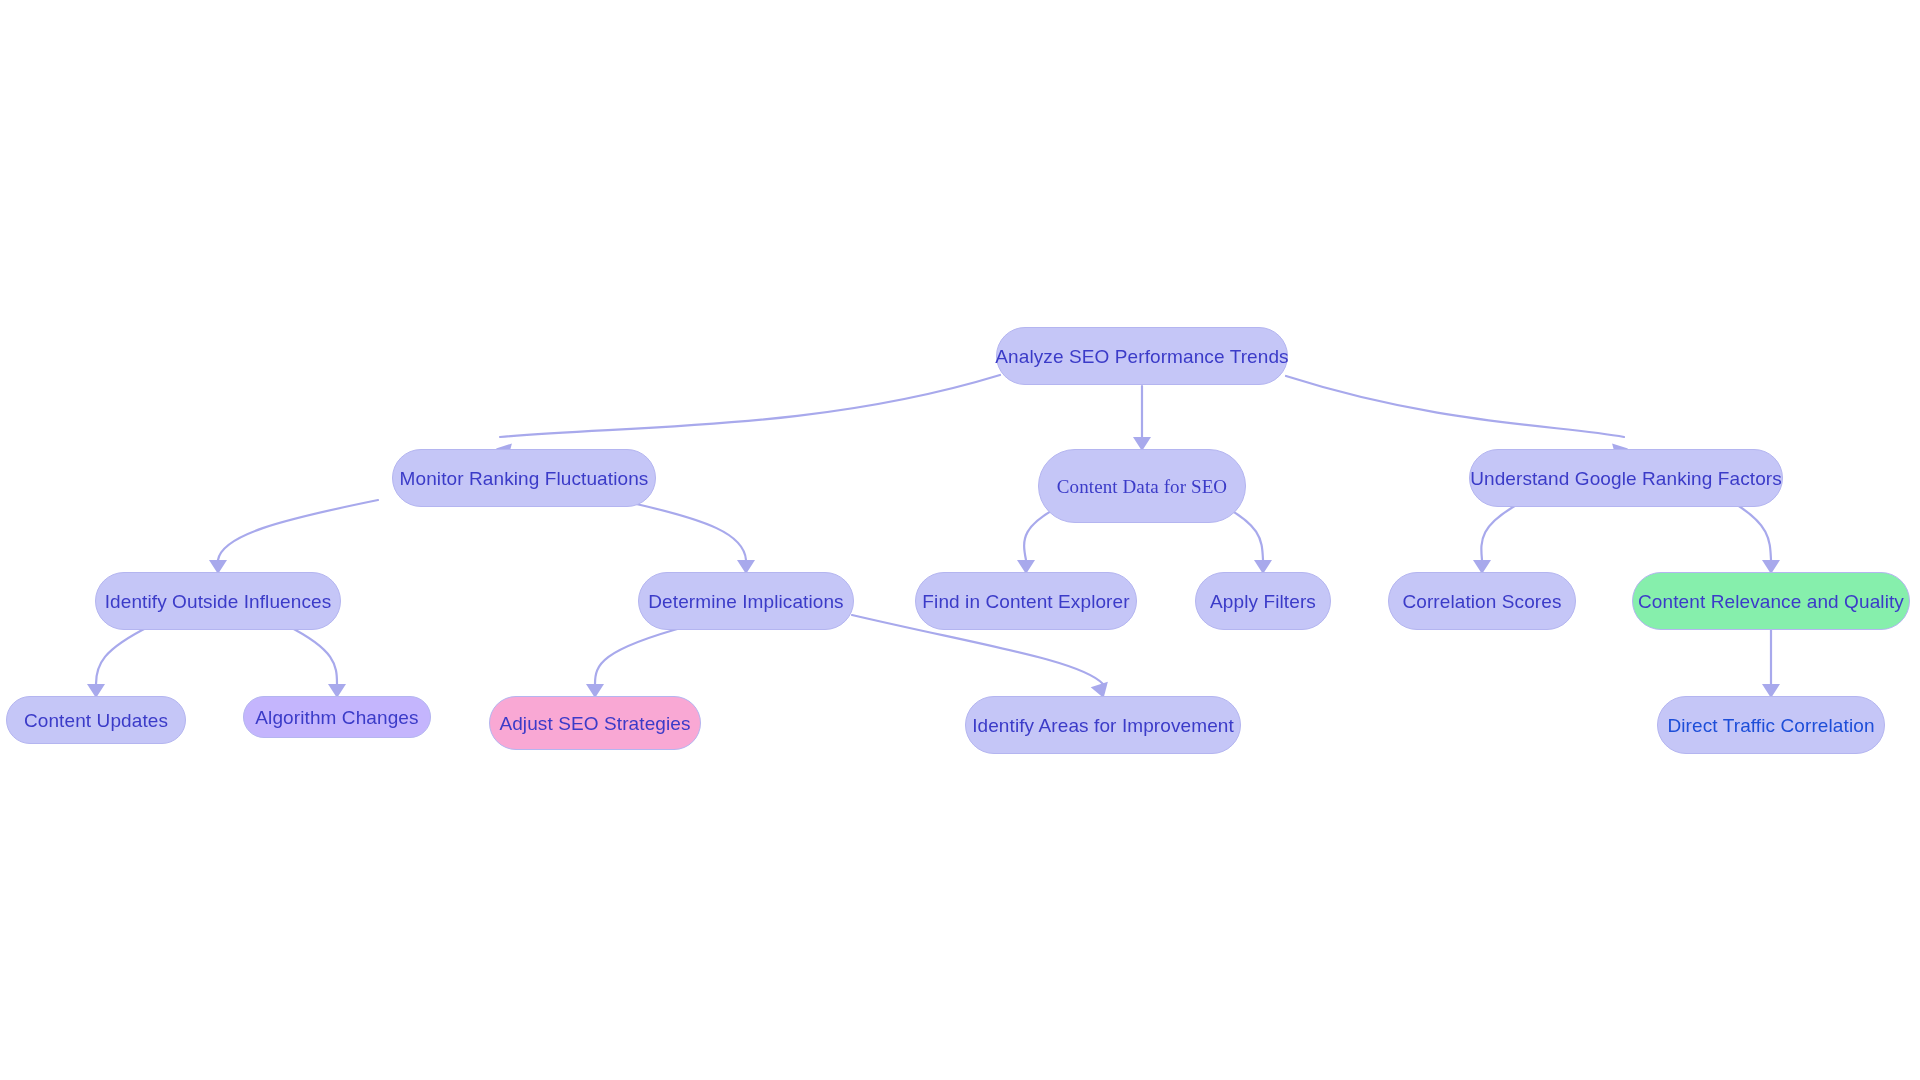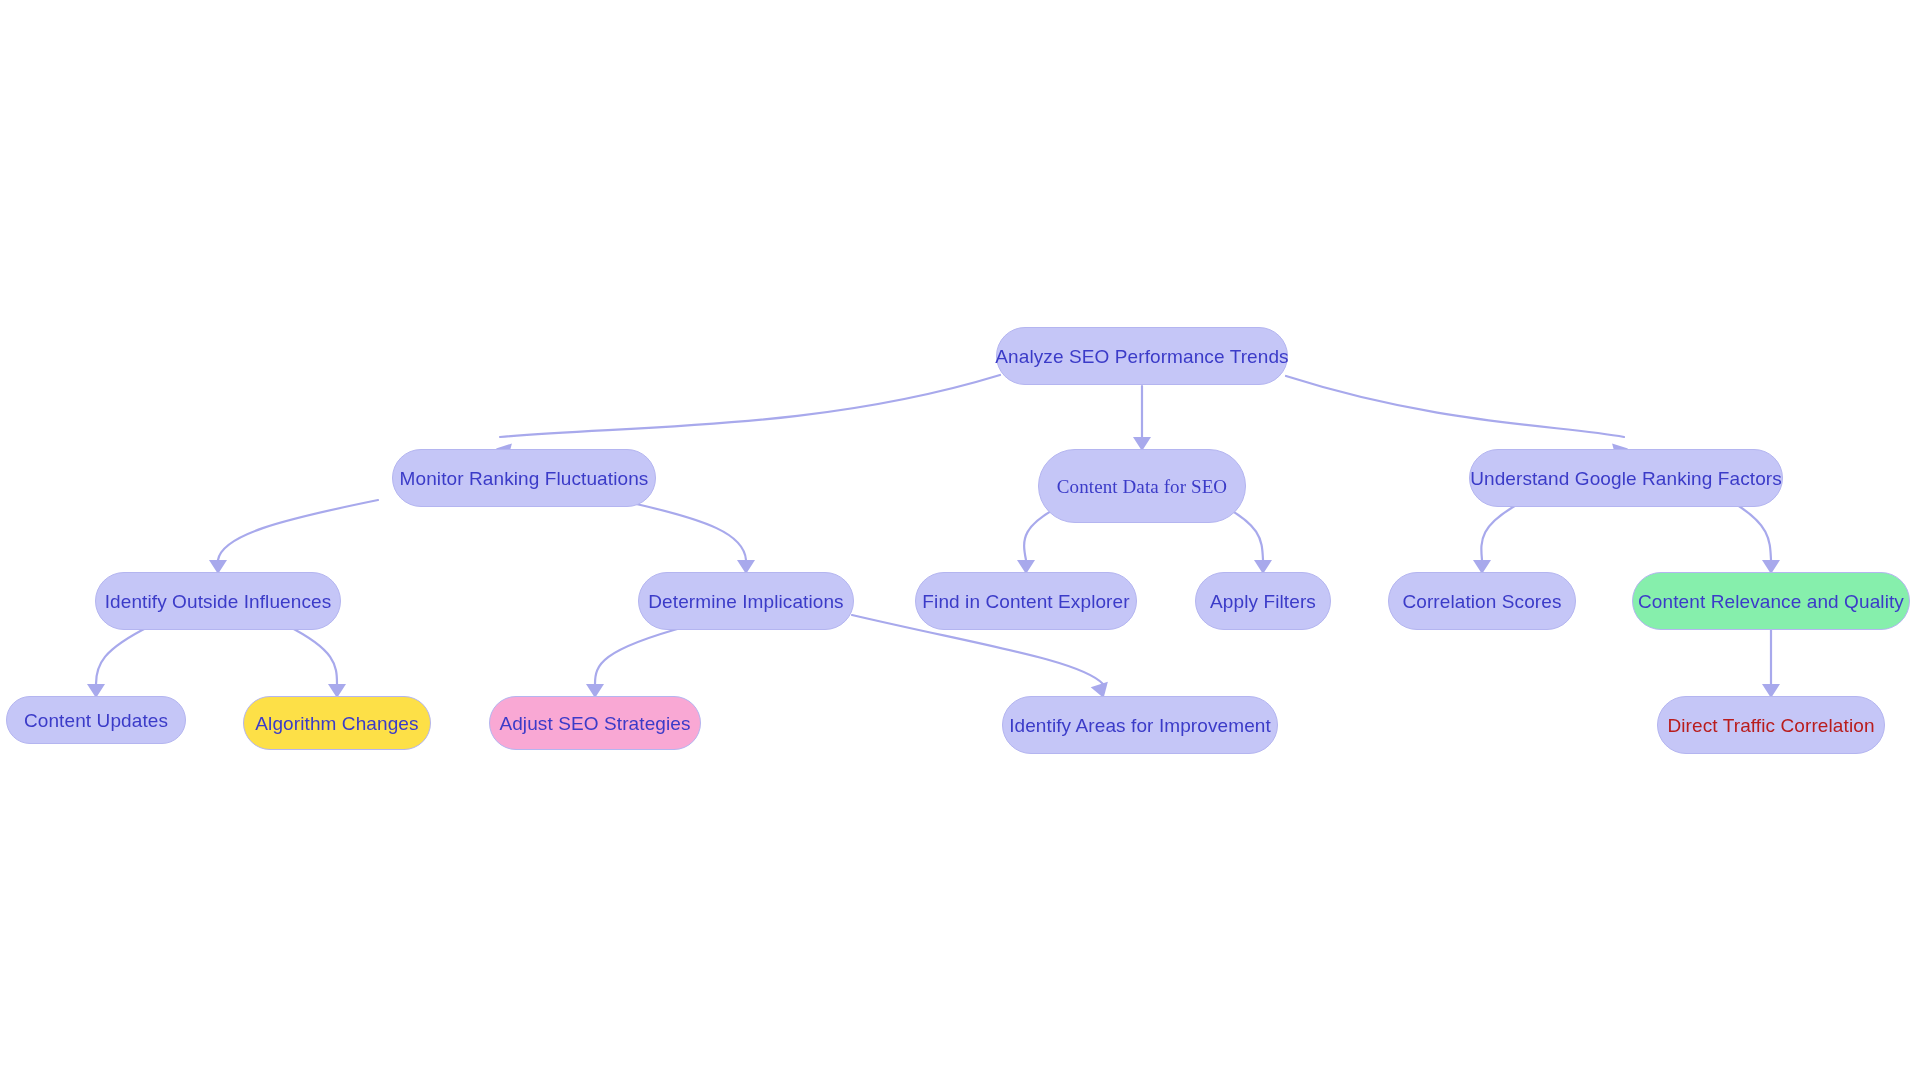--- a/index.html
+++ b/index.html
@@ -105,25 +105,25 @@
     </div>
     <div class="node" style="left: 1388px; top: 572px; width: 188px; height: 58px; background: rgb(197, 198, 247); border-color: rgb(180, 181, 240); color: rgb(59, 59, 200);">
       <span>Correlation Scores</span>
     </div>
     <div class="node" style="left: 1632px; top: 572px; width: 278px; height: 58px; background: #86efac; border-color: rgb(180, 181, 240); color: rgb(59, 59, 200);">
       <span>Content Relevance and Quality</span>
     </div>
     <div class="node" style="left: 6px; top: 696px; width: 180px; height: 48px; background: rgb(197, 198, 247); border-color: rgb(180, 181, 240); color: rgb(59, 59, 200);">
       <span>Content Updates</span>
     </div>
-    <div class="node" style="left: 243px; top: 696px; width: 188px; height: 54px; background: #fde047; border-color: rgb(180, 181, 240); color: rgb(59, 59, 200);">
+    <div class="node" style="left: 243px; top: 696px; width: 188px; height: 42px; background: #c4b5fd; border-color: rgb(180, 181, 240); color: rgb(59, 59, 200);">
       <span>Algorithm Changes</span>
     </div>
     <div class="node" style="left: 489px; top: 696px; width: 212px; height: 54px; background: #f9a8d4; border-color: rgb(180, 181, 240); color: rgb(59, 59, 200);">
       <span>Adjust SEO Strategies</span>
     </div>
-    <div class="node" style="left: 1002px; top: 696px; width: 276px; height: 58px; background: rgb(197, 198, 247); border-color: rgb(180, 181, 240); color: rgb(59, 59, 200);">
+    <div class="node" style="left: 965px; top: 696px; width: 276px; height: 58px; background: rgb(197, 198, 247); border-color: rgb(180, 181, 240); color: rgb(59, 59, 200);">
       <span>Identify Areas for Improvement</span>
     </div>
-    <div class="node" style="left: 1657px; top: 696px; width: 228px; height: 58px; background: rgb(197, 198, 247); border-color: rgb(180, 181, 240); color: #b91c1c;">
+    <div class="node" style="left: 1657px; top: 696px; width: 228px; height: 58px; background: rgb(197, 198, 247); border-color: rgb(180, 181, 240); color: #1d4ed8;">
       <span>Direct Traffic Correlation</span>
     </div>
   </div>
 
 </body></html>

